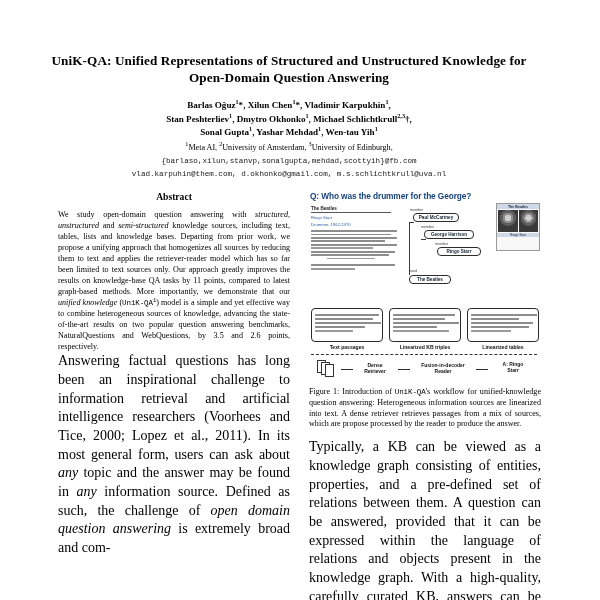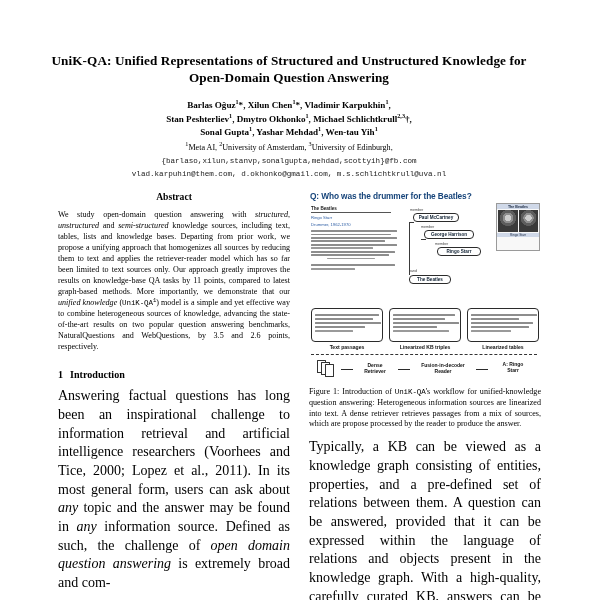--- a/index.html
+++ b/index.html
@@ -319,31 +319,30 @@
 
   <div class="columns">
 
     <div class="col">
 
       <div class="abstract">
         <div class="abs-head">Abstract</div>
         <p class="body"><span>We study open-domain question answering with </span><i>structured</i><span>, </span><i>unstructured</i><span> and </span><i>semi-structured</i><span> knowledge sources, including text, tables, lists and knowledge bases. Departing from prior work, we propose a unifying approach that homogenizes all sources by reducing them to text and applies the retriever-reader model which has so far been limited to text sources only. Our approach greatly improves the results on knowledge-base QA tasks by 11 points, compared to latest graph-based methods. More importantly, we demonstrate that our </span><i>unified knowledge</i><span> (</span><span class="mono"><span>UniK-QA</span><sup>1</sup></span><span>) model is a simple and yet effective way to combine heterogeneous sources of knowledge, advancing the state-of-the-art results on two popular question answering benchmarks, NaturalQuestions and WebQuestions, by 3.5 and 2.6 points, respectively.</span></p>
       </div>
 
-      <div class="sec-head"><span class="num">1</span><span>Introduction</span></div>
 
       <p class="body"><span>Answering factual questions has long been an inspirational challenge to information retrieval and artificial intelligence researchers (Voorhees and Tice, 2000; Lopez et al., 2011). In its most general form, users can ask about </span><i>any</i><span> topic and the answer may be found in </span><i>any</i><span> information source. Defined as such, the challenge of </span><i>open domain question answering</i><span> is extremely broad and com-</span></p>
     </div>
 
     <div class="col">
 
       <div class="figure">
         <div class="fig-box">
 
-          <div class="fig-q">Q: Who was the drummer for the Beatles?</div>
+          <div class="fig-q">Q: Who was the drummer for the George?</div>
 
           <div class="panel-text">
             <div class="pt-title">The Beatles</div>
             <div class="pt-sub">Ringo Starr</div>
             <div class="pt-sub">Drummer, 1962-1970</div>
             <div style="margin-top:3px">
               <div class="fakeline" style="width:86px"></div>
               <div class="fakeline" style="width:80px"></div>
               <div class="fakeline" style="width:86px"></div>
               <div class="fakeline" style="width:74px"></div>

